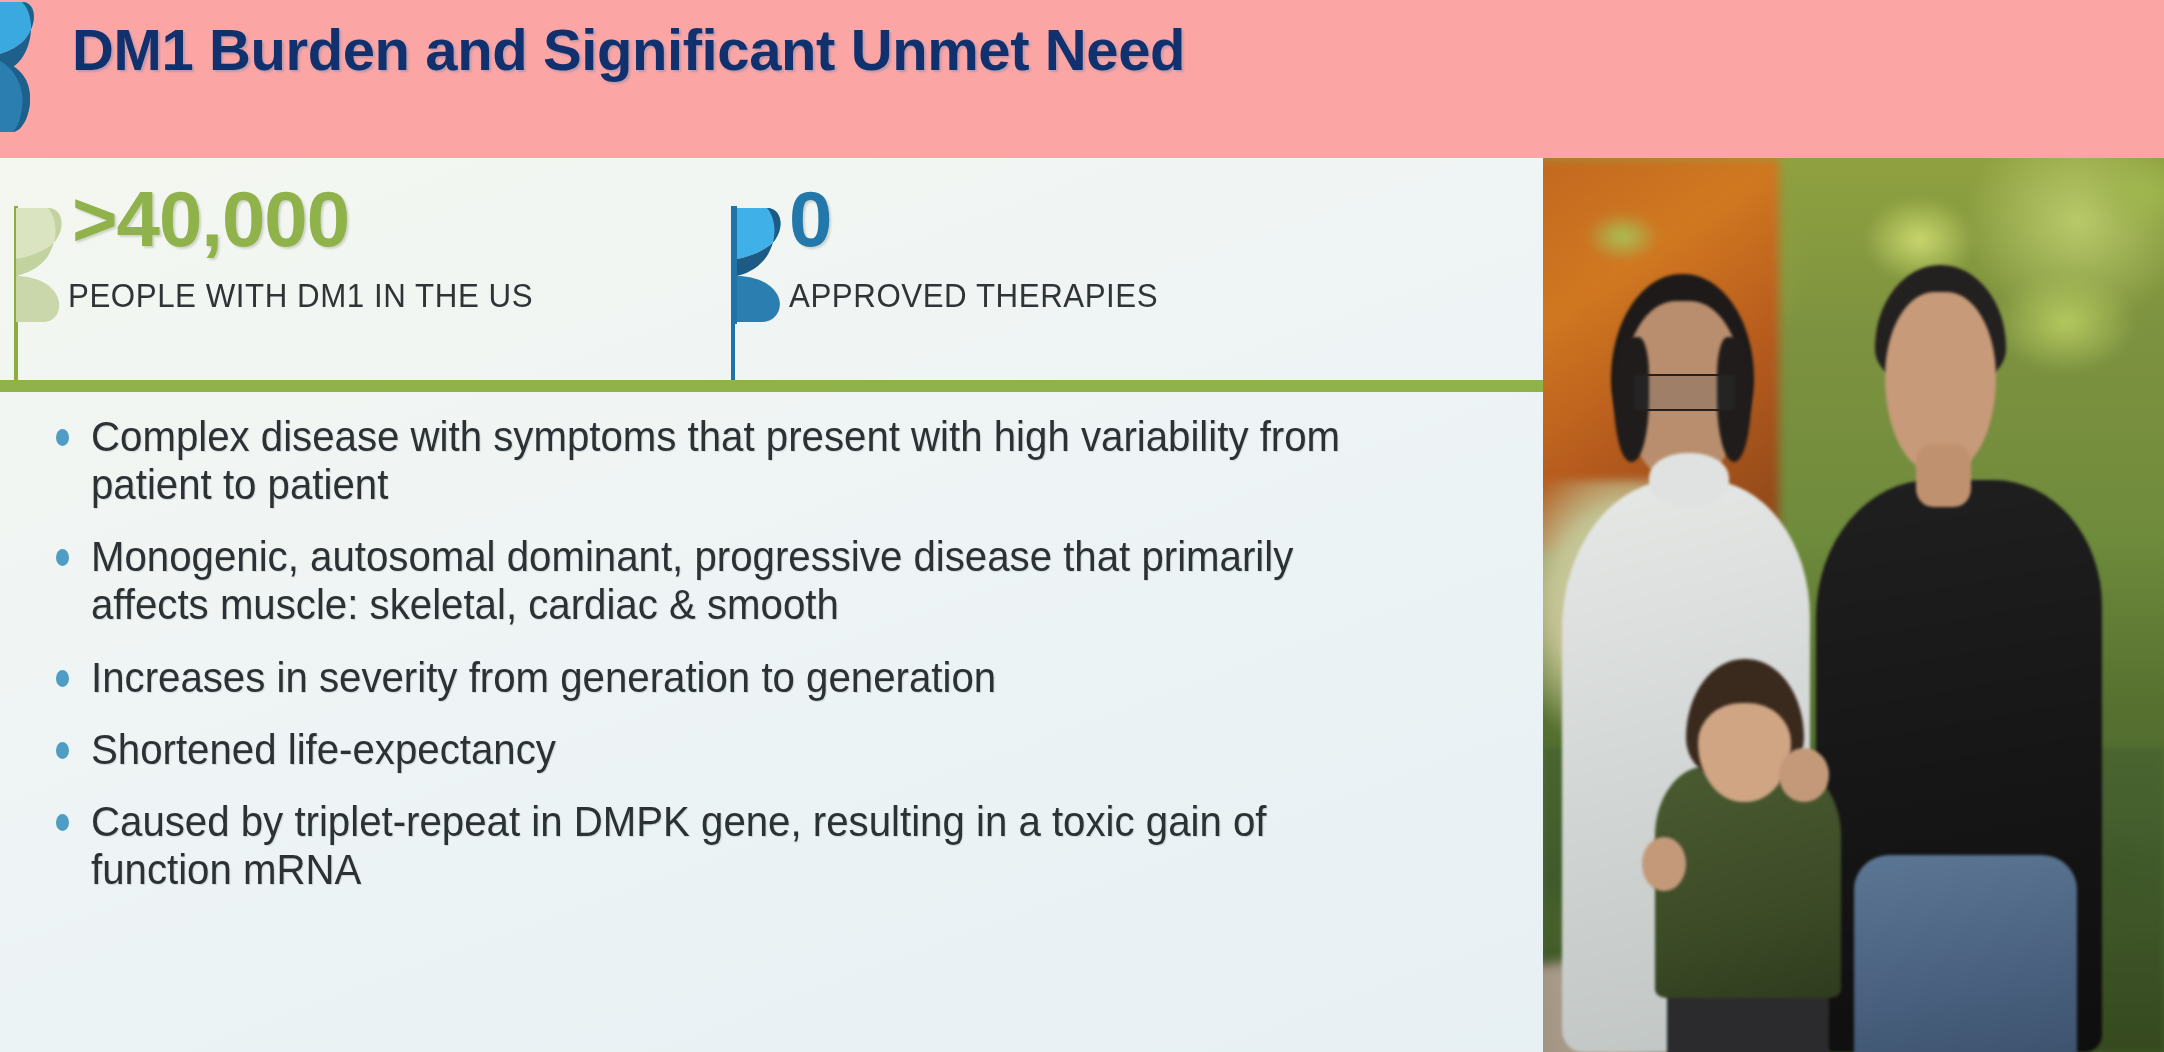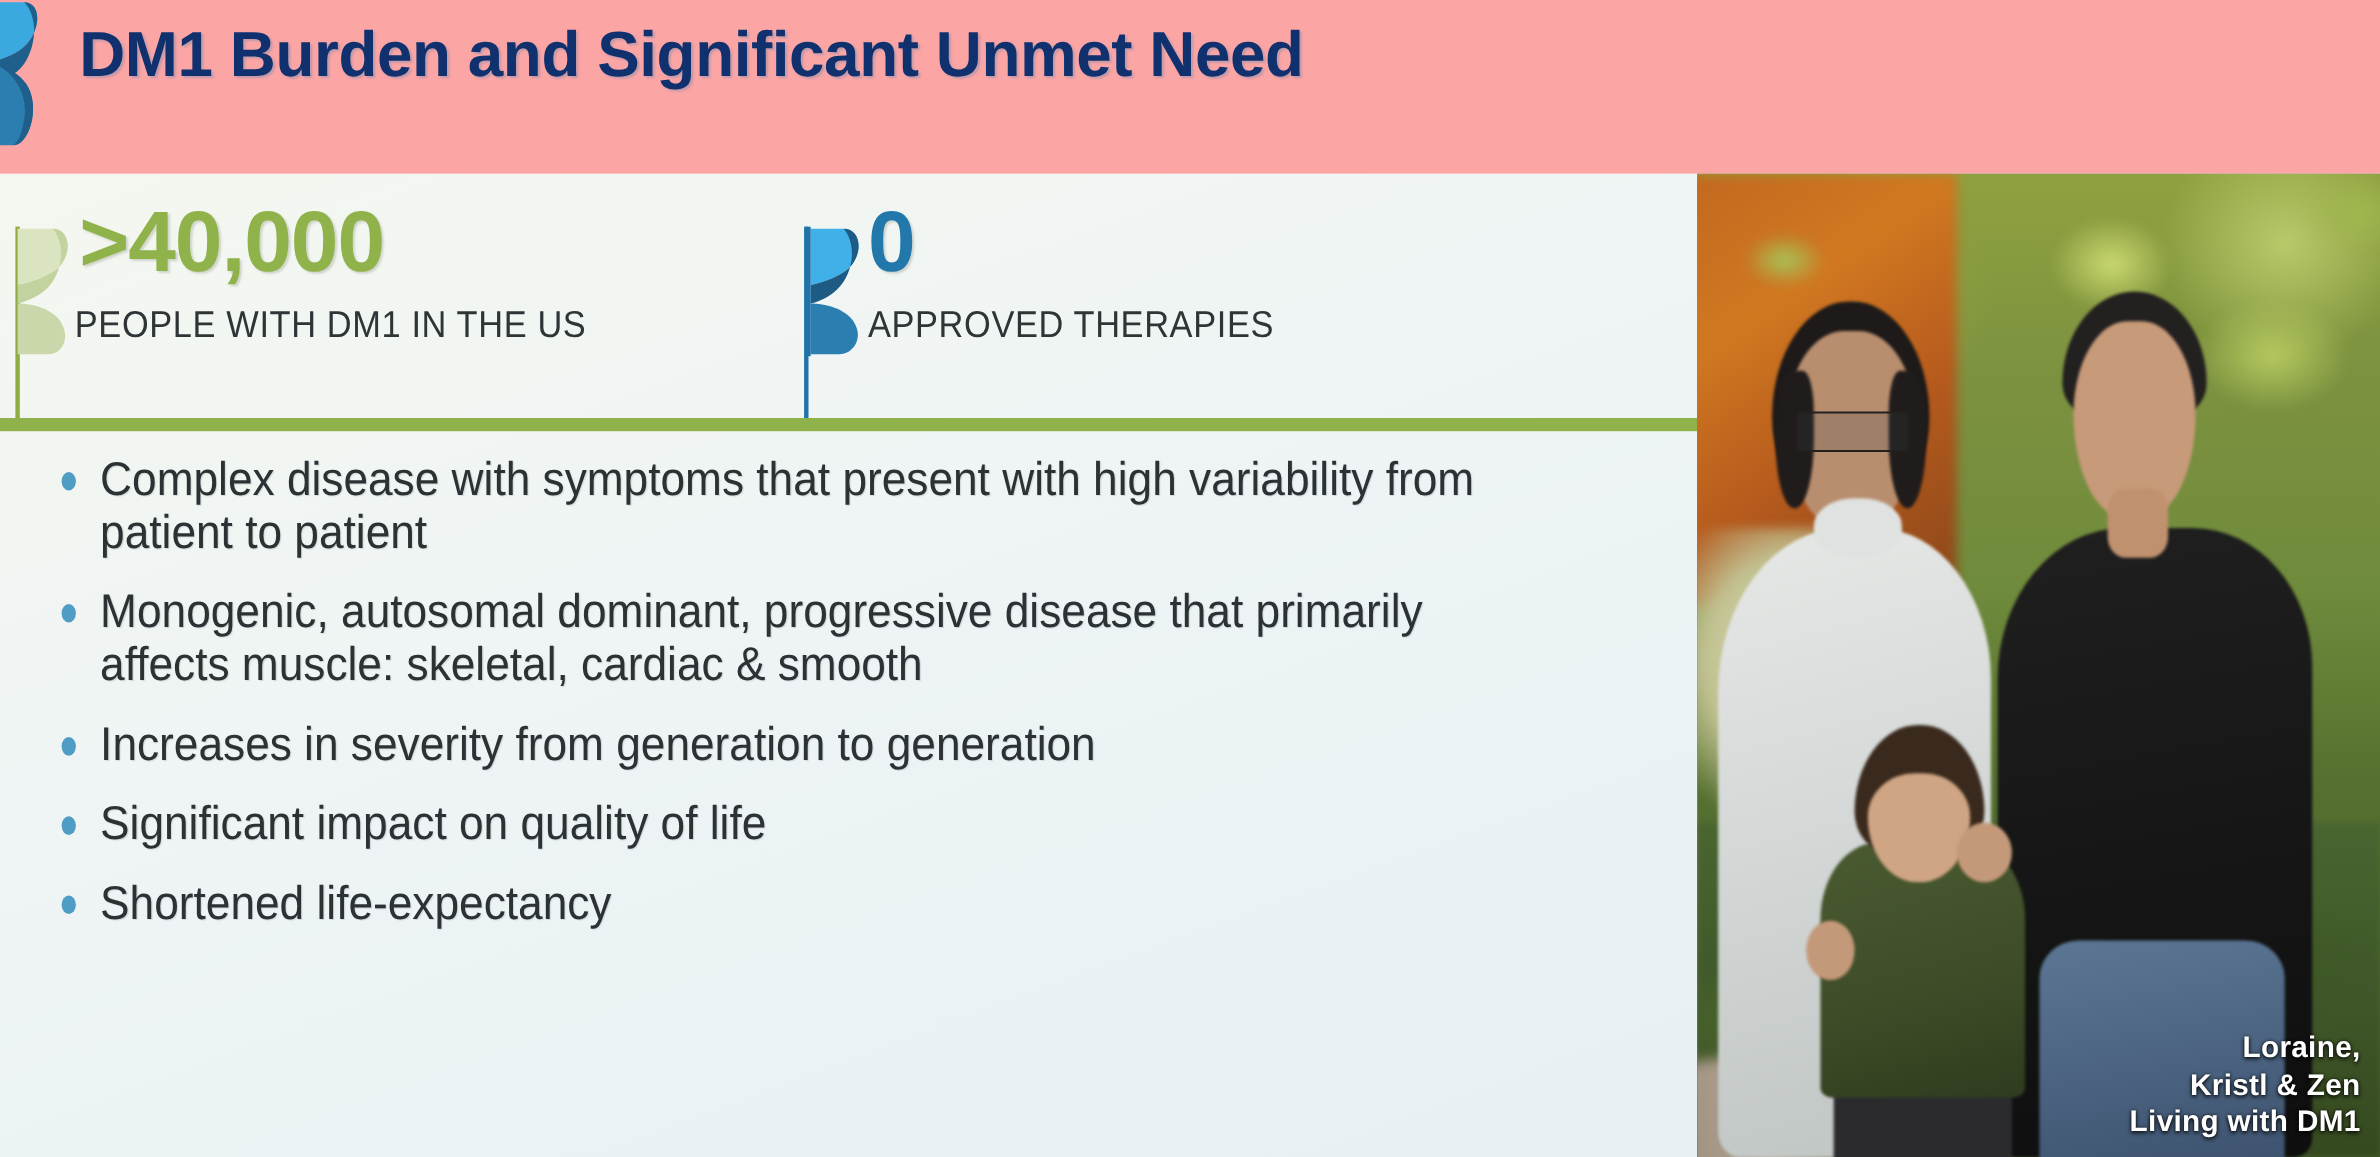--- a/index.html
+++ b/index.html
@@ -422,25 +422,25 @@
     <div class="bullet-row">
       <span class="bullet-dot"></span>
       <span class="bullet-text">Monogenic, autosomal dominant, progressive disease that primarily affects muscle: skeletal, cardiac &amp; smooth</span>
     </div>
     <div class="bullet-row">
       <span class="bullet-dot"></span>
       <span class="bullet-text">Increases in severity from generation to generation</span>
     </div>
     <div class="bullet-row">
       <span class="bullet-dot"></span>
-      <span class="bullet-text">Significant impact on quality of life</span>
+      <span class="bullet-text">Shortened life-expectancy</span>
     </div>
     <div class="bullet-row">
       <span class="bullet-dot"></span>
-      <span class="bullet-text">Shortened life-expectancy</span>
+      <span class="bullet-text">Caused by triplet-repeat in DMPK gene, resulting in a toxic gain of function mRNA</span>
     </div>
   </div>
 
   <div class="photo">
     <div class="photo-scene">
       <div class="ph-sky"></div>
       <div class="ph-wall"></div>
       <div class="ph-foliage-r"></div>
       <div class="ph-bush-l"></div>
       <div class="ph-grass"></div>
@@ -462,20 +462,15 @@
       <div class="pr pr-mom-neck ph-blur"></div>
 
       <div class="pr pr-boy-pants ph-blur"></div>
       <div class="pr pr-boy-shirt ph-blur"></div>
       <div class="pr pr-boy-hair ph-blur"></div>
       <div class="pr pr-boy-face ph-blur"></div>
       <div class="pr pr-hand1 ph-blur"></div>
       <div class="pr pr-hand2 ph-blur"></div>
     </div>
 
-    <div class="photo-caption">
-      <div>Loraine,</div>
-      <div>Kristl &amp; Zen</div>
-      <div>Living with DM1</div>
-    </div>
   </div>
 
 </div>
 
 </body></html>

